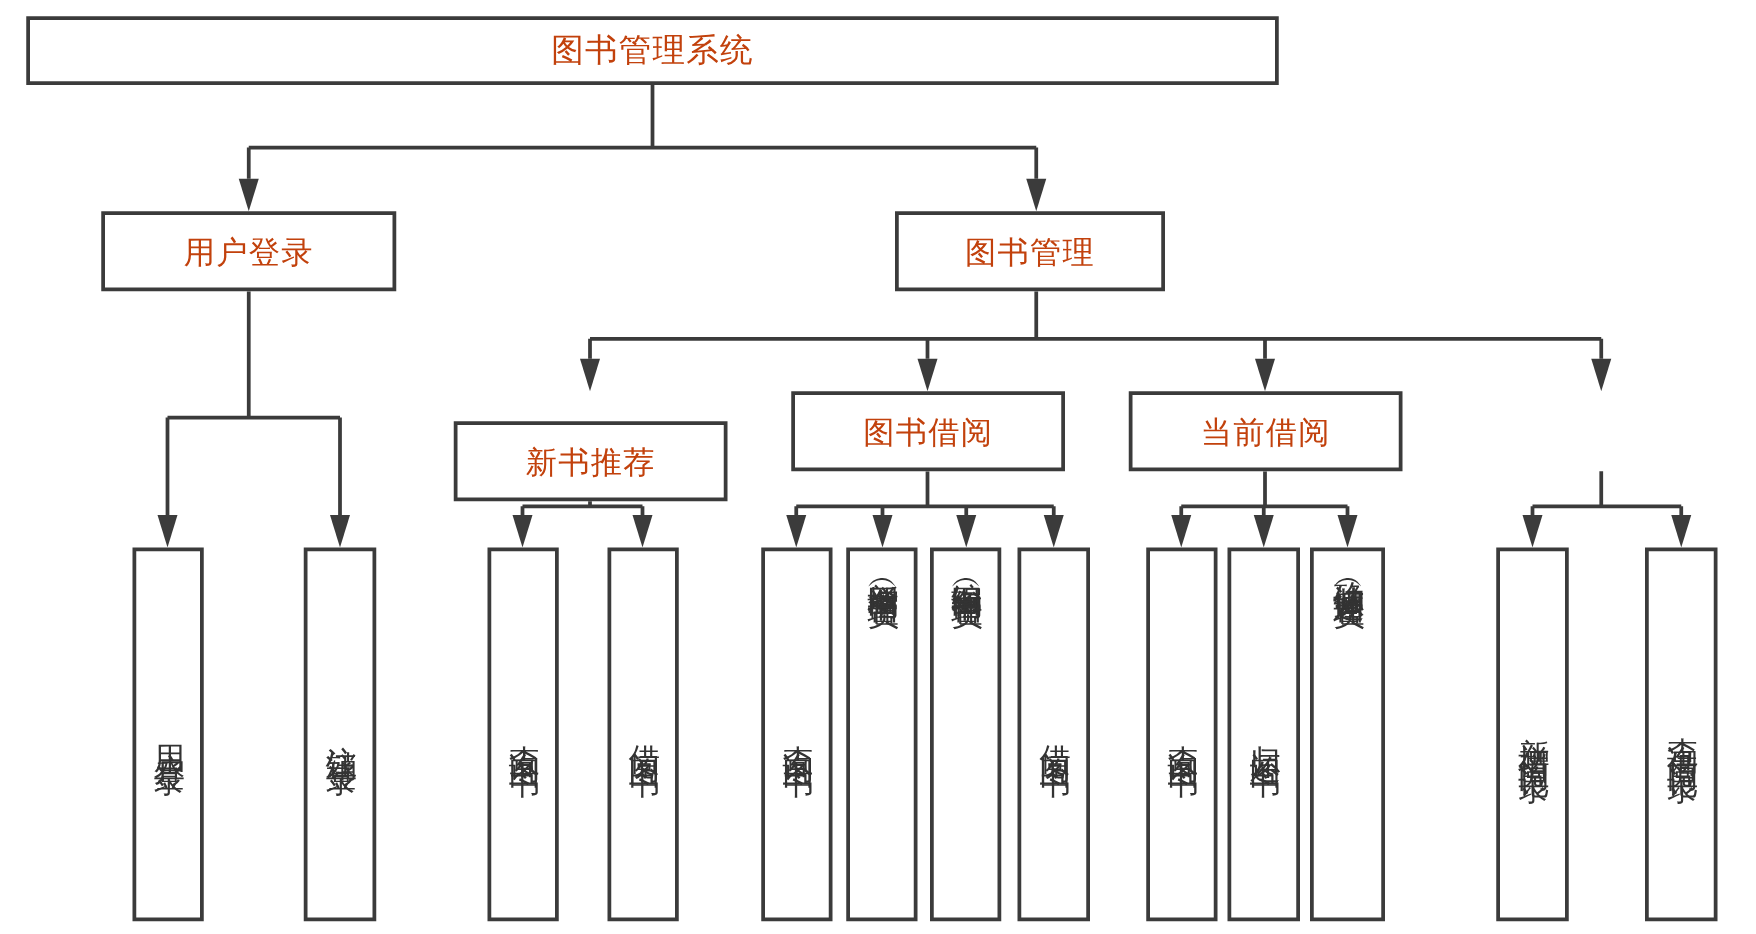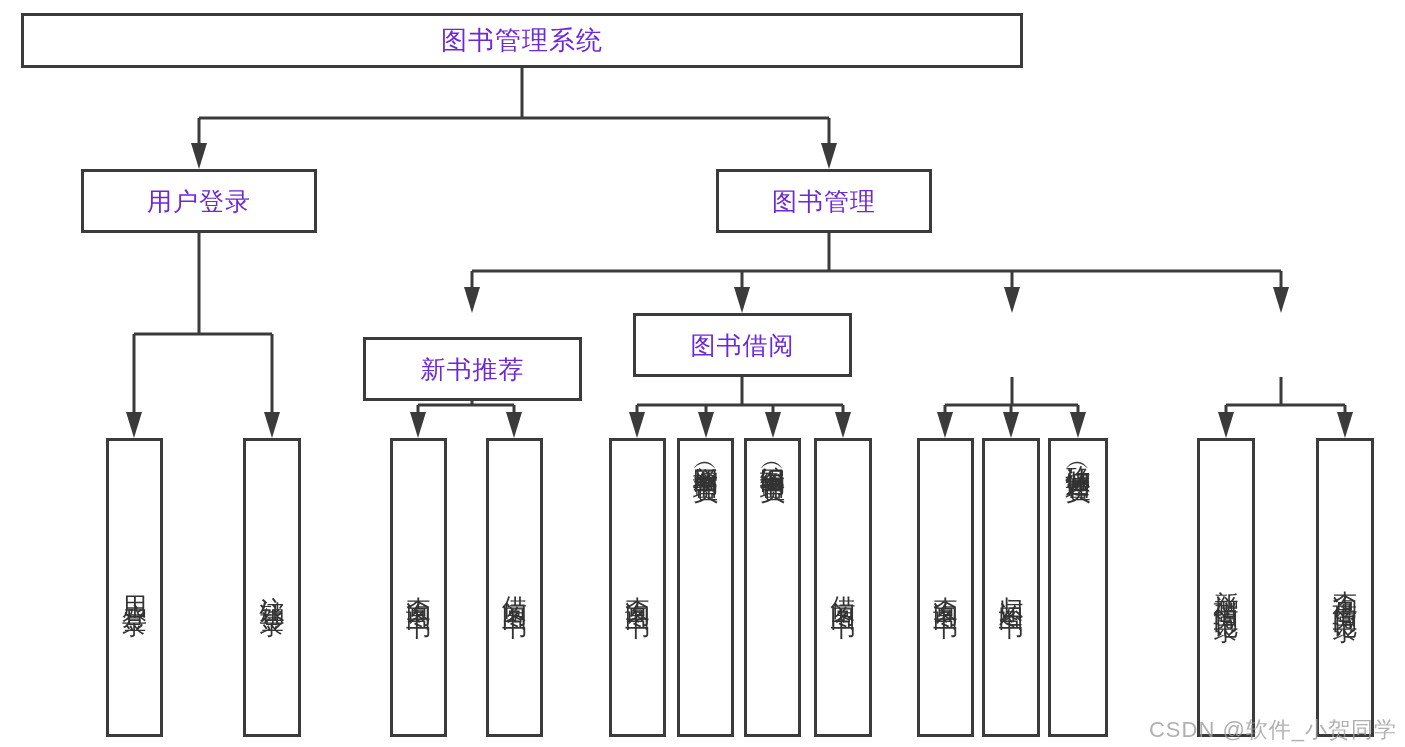--- a/index.html
+++ b/index.html
@@ -1,20 +1,20 @@
 <!DOCTYPE html>
 <html><head>
 <meta charset="utf-8">
 <style>
   html,body{margin:0;padding:0;background:#ffffff;}
   #stage{position:relative;width:1405px;height:747px;background:#ffffff;overflow:hidden;
          font-family:"Liberation Sans", sans-serif;}
   .box{position:absolute;background:#ffffff;border:3px solid #3b3b3b;box-sizing:border-box;
        display:flex;align-items:center;justify-content:center;color:#333333;}
-  .hlabel{font-size:25px;color:#6d28d9;white-space:nowrap;letter-spacing:1px;}
+  .hlabel{font-size:25px;color:#c2410c;white-space:nowrap;letter-spacing:1px;}
   .root .hlabel{font-size:26px;}
   .leaf{position:absolute;top:438px;height:299px;width:58px;background:#ffffff;
         border:3px solid #3b3b3b;box-sizing:border-box;display:flex;
         align-items:center;justify-content:center;}
   .leaf .vlabel{writing-mode:vertical-rl;text-orientation:mixed;font-size:25px;
         letter-spacing:6px;color:#333333;line-height:1;}
   .leaf.long{align-items:flex-start;padding-top:5px;}
   .leaf.long .vlabel{letter-spacing:2px;}
   #wires{position:absolute;left:0;top:0;pointer-events:none;}
   #wires path{stroke:#3b3b3b;stroke-width:3;fill:none;}
@@ -80,20 +80,23 @@
   <div class="box" style="left:716px;top:169px;width:216px;height:64px;">
     <span class="hlabel">图书管理</span>
   </div>
 
   <div class="box" style="left:363px;top:313px;width:219px;height:64px;margin-top:24px;">
     <span class="hlabel">新书推荐</span>
   </div>
   <div class="box" style="left:633px;top:313px;width:219px;height:64px;text-align:center;">
     <span class="hlabel">图书借阅</span>
   </div>
+  <div class="box" style="left:903px;top:313px;width:219px;height:64px;">
+    <span class="hlabel">当前借阅</span>
+  </div>
 
   <div class="leaf" style="left:106px;width:57px;">
     <span class="vlabel">用户登录</span>
   </div>
   <div class="leaf" style="left:243px;width:58px;">
     <span class="vlabel">注销登录</span>
   </div>
 
   <div class="leaf" style="left:390px;width:57px;">
     <span class="vlabel">查询图书</span>
@@ -125,14 +128,13 @@
     <span class="vlabel">确认归还（管理员）</span>
   </div>
 
   <div class="leaf" style="left:1197px;width:58px;">
     <span class="vlabel">新增借阅记录</span>
   </div>
   <div class="leaf" style="left:1316px;width:58px;">
     <span class="vlabel">查询借阅记录</span>
   </div>
 
-  <div class="watermark">CSDN @软件_小贺同学</div>
 </div>
 
 </body></html>

